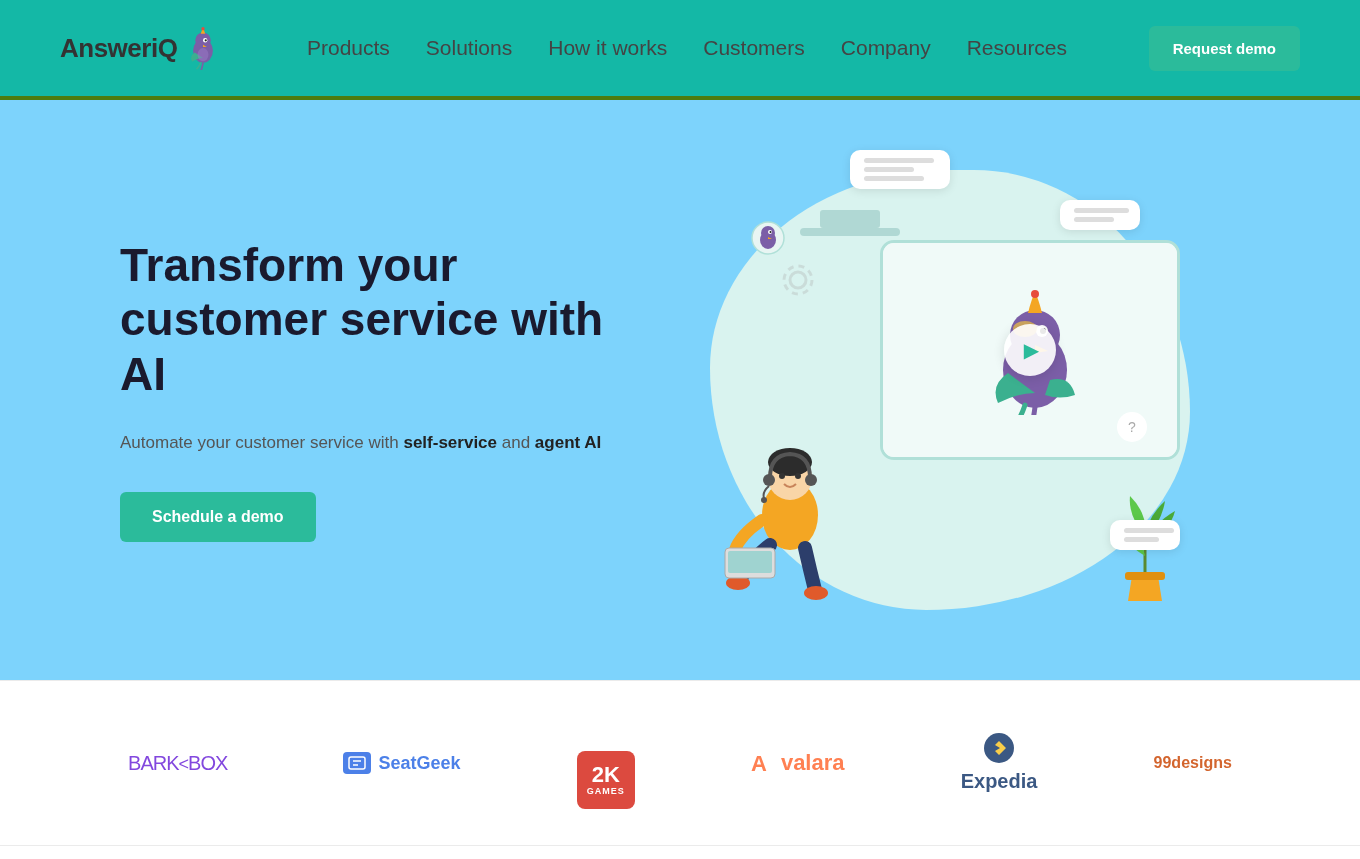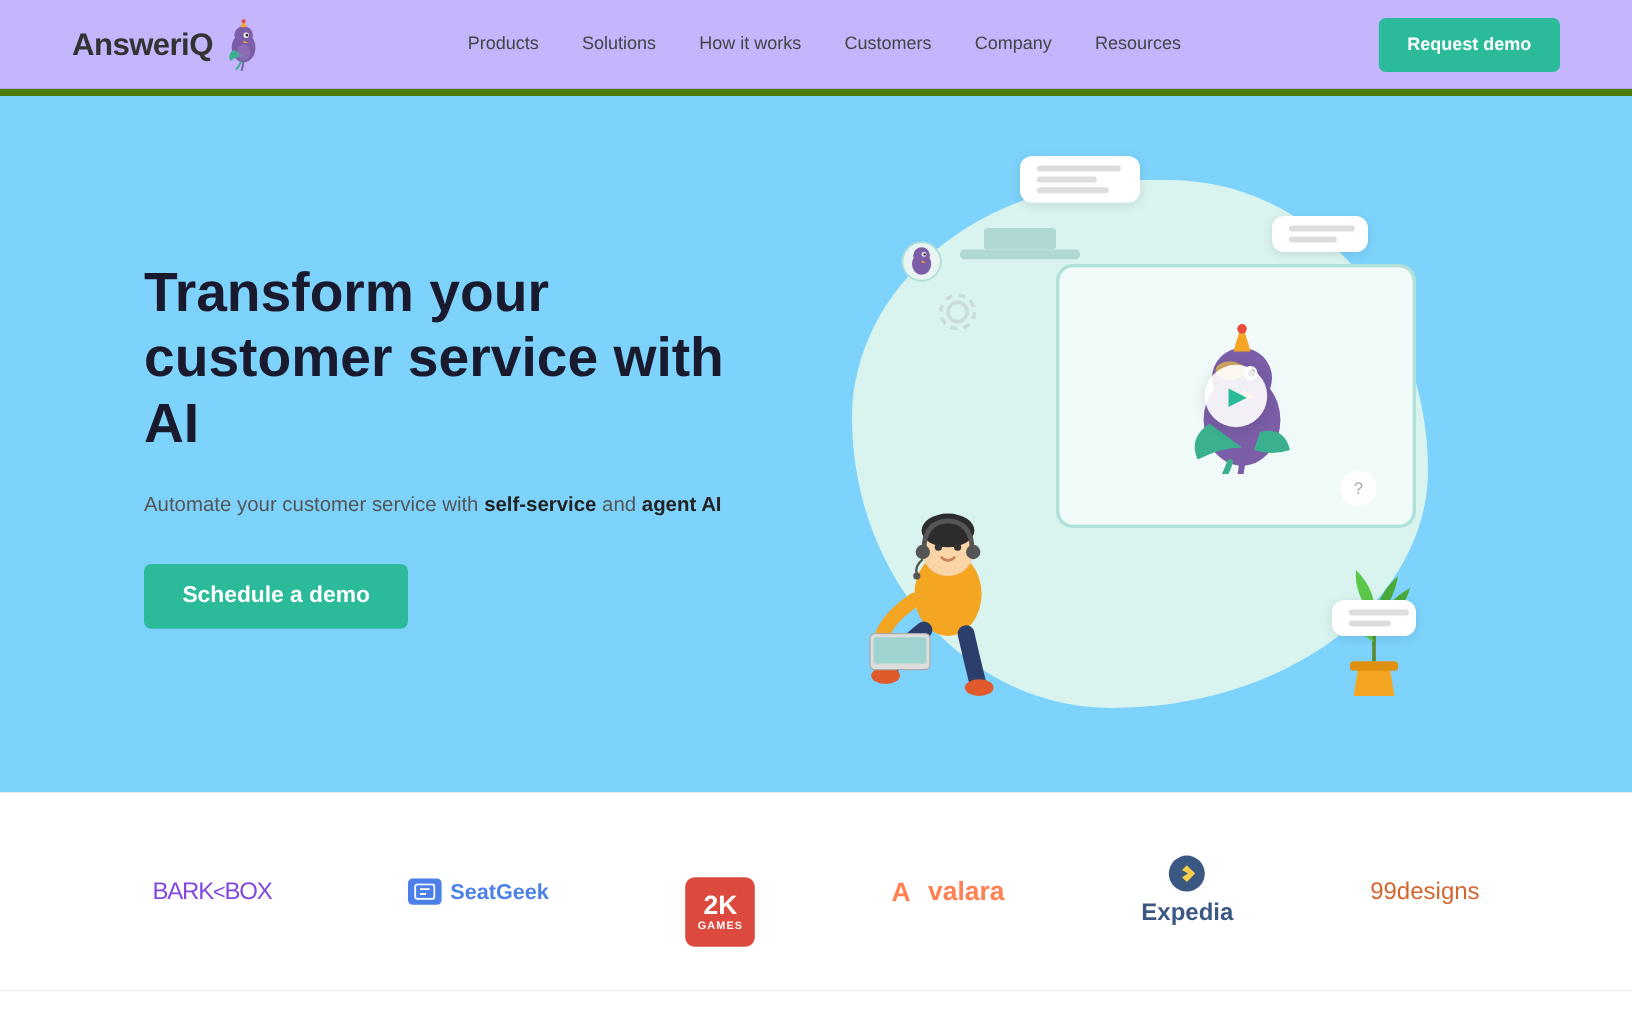--- a/index.html
+++ b/index.html
@@ -4,23 +4,23 @@
   <style>
     * { margin: 0; padding: 0; box-sizing: border-box; }
     body { font-family: -apple-system, BlinkMacSystemFont, 'Segoe UI', sans-serif; background: #fff; color: #222; overflow-x: hidden; }
 
     
     .navbar {
       display: flex;
       align-items: center;
       justify-content: space-between;
       padding: 0 60px;
-      height: 80px;
-      background: #c4b5fd;
-      border-bottom: 6px solid #4d7c0f;
+      height: 100px;
+      background: #14b8a6;
+      border-bottom: 4px solid #4d7c0f;
     }
     .logo-area {
       display: flex;
       align-items: center;
     }
     .logo-text {
       font-size: 26px;
       color: #333;
       font-weight: 400;
       letter-spacing: -0.5px;
@@ -35,21 +35,21 @@
     }
     .nav-links {
       display: flex;
       align-items: center;
       gap: 36px;
       list-style: none;
     }
     .nav-links a {
       text-decoration: none;
       color: #444;
-      font-size: 15px;
+      font-size: 21px;
       font-weight: 400;
     }
     .btn-demo {
       background: #2bbb9b;
       color: #fff;
       border: none;
       border-radius: 6px;
       padding: 14px 24px;
       font-size: 15px;
       font-weight: 600;
@@ -82,21 +82,21 @@
       line-height: 1.6;
       margin-bottom: 36px;
     }
     .hero-sub b { color: #222; }
     .btn-schedule {
       background: #2bbb9b;
       color: #fff;
       border: none;
       border-radius: 6px;
       padding: 16px 32px;
-      font-size: 19px;
+      font-size: 16px;
       font-weight: 600;
       cursor: pointer;
     }
 
     
     .hero-right {
       flex: 1;
       display: flex;
       justify-content: center;
       align-items: center;
@@ -434,20 +434,20 @@
       <div style="width:30px; height:30px; background:#1a3c6e; border-radius:50%; display:flex; align-items:center; justify-content:center;">
         <svg width="18" height="18" viewBox="0 0 18 18">
             <path d="M9 2 L16 9 L9 16 L5 12 L10 9 L5 6 Z" fill="#f7c52b"></path>
           </svg>
       </div>
       <span style="font-size:20px; font-weight:700; color:#1a3c6e;">Expedia</span>
     </div>
   </div>
 
   <div class="logo-item">
-    <span style="font-size:20px; font-weight:400; color:#cc4b0a;">99designs</span>
+    <span style="font-size:16px; font-weight:700; color:#cc4b0a;">99designs</span>
   </div>
 
 </section>
 
 <section class="trusted-section">
   
 </section>
 
 </body></html>

